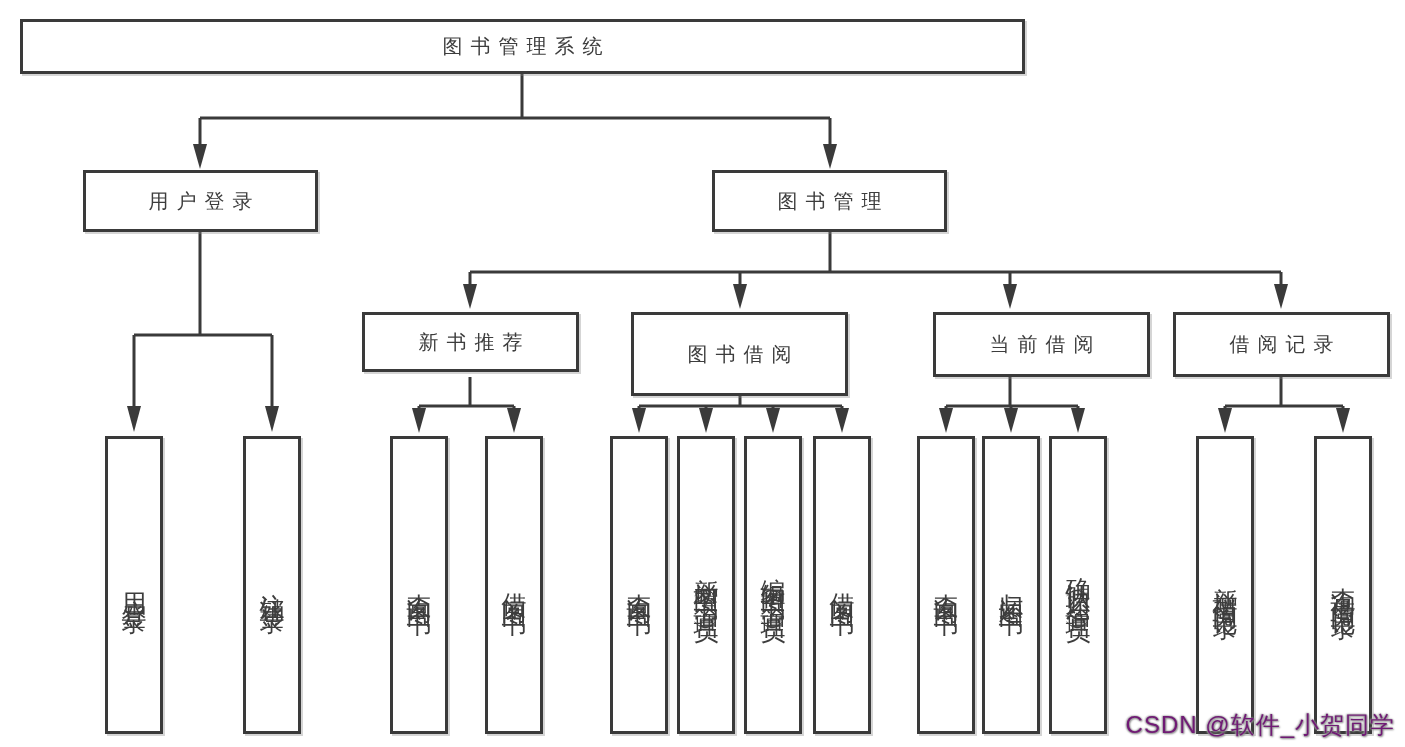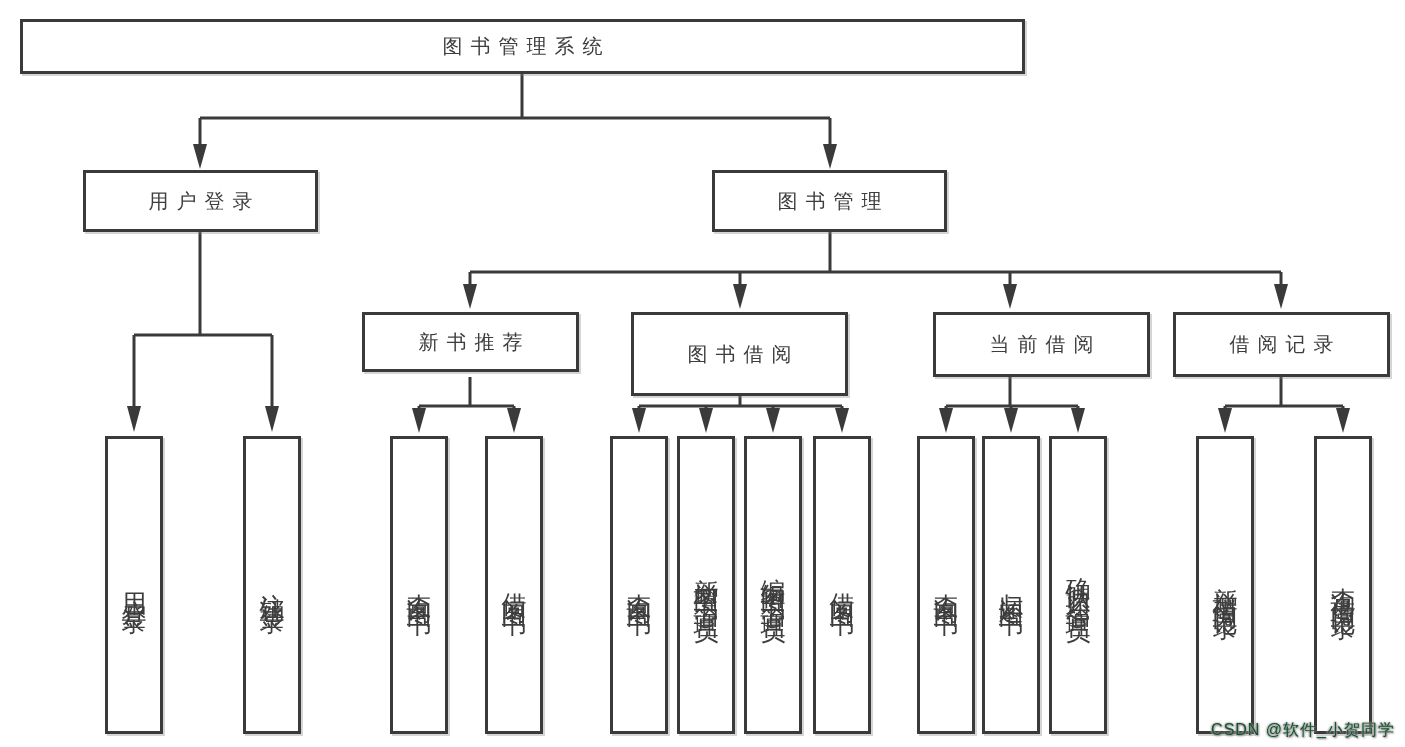--- a/index.html
+++ b/index.html
@@ -47,23 +47,23 @@
     text-orientation: mixed;
     font-size: 25px;
     letter-spacing: 6px;
     line-height: 1;
     white-space: nowrap;
   }
   .watermark {
     position: absolute;
     right: 10px;
     bottom: 6px;
-    font-size: 16px;
+    font-size: 24px;
     letter-spacing: 1px;
-    color: #14532d;
+    color: #701a75;
     text-shadow: 0 0 2px #999999, 1px 1px 2px #888888, -1px 0 2px #aaaaaa;
     white-space: nowrap;
   }
 </style>
 </head>
 <body>
 
 <div class="canvas">
 
   <svg class="connectors" viewBox="0 0 1405 747" xmlns="http://www.w3.org/2000/svg">

